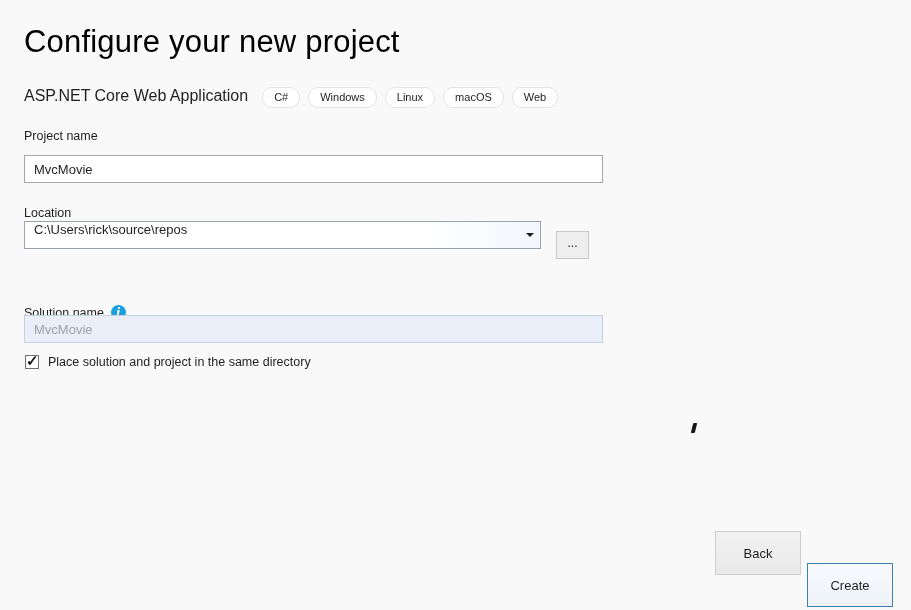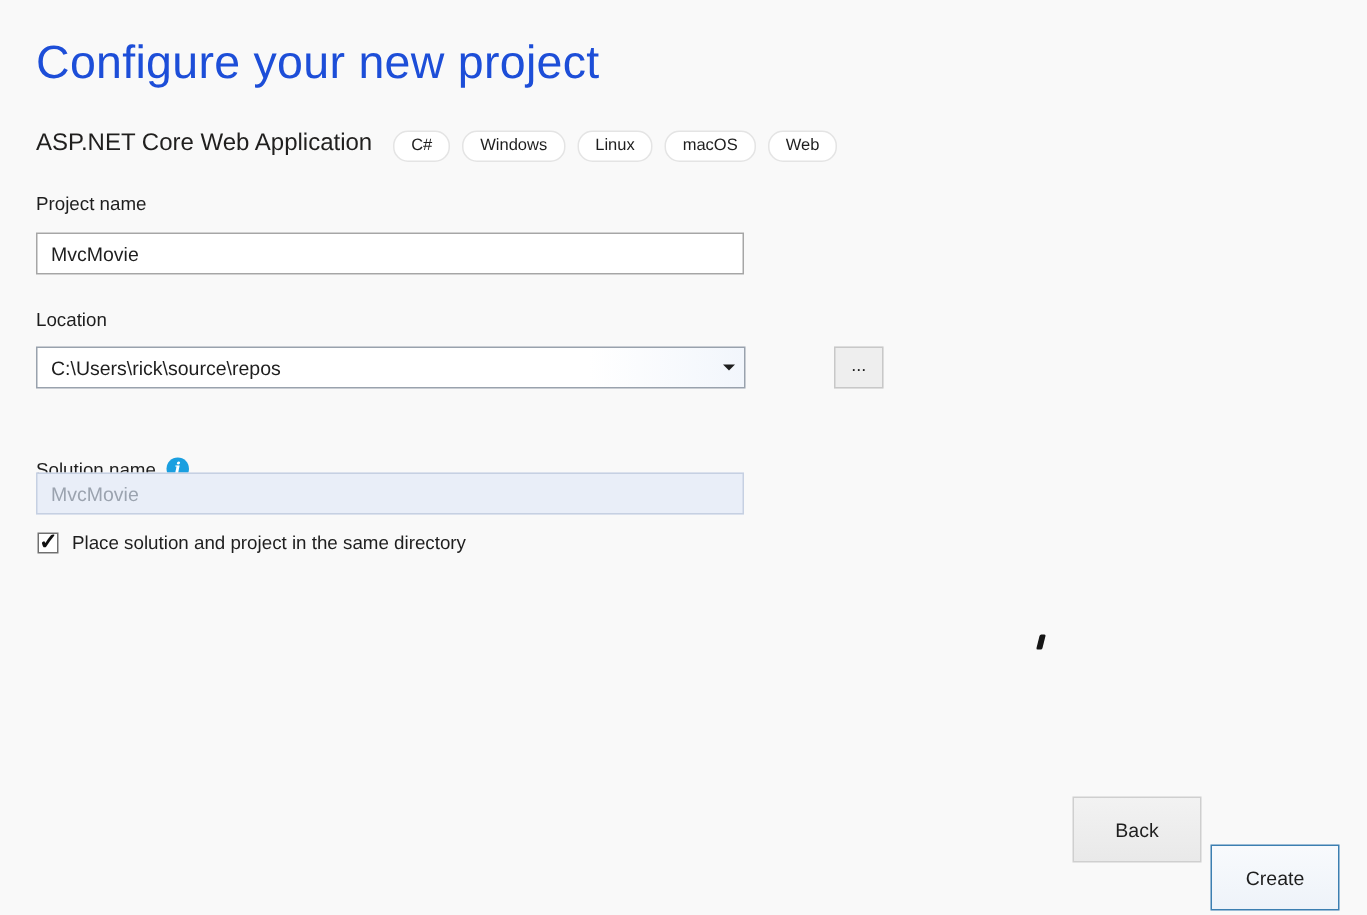--- a/index.html
+++ b/index.html
@@ -8,21 +8,21 @@
     font-family: "Liberation Sans", sans-serif;
     background: #f9f9f9;
     color: #1e1e1e;
     position: relative;
     overflow: hidden;
   }
   .page { position: absolute; inset: 0; background: #f9f9f9; }
 
   .page-title {
     position: absolute; left: 24px; top: 24px;
-    font-size: 31px; font-weight: 300; color: #1d4ed8;
+    font-size: 31px; font-weight: 300; color: #000000;
     letter-spacing: 0.2px;
   }
 
   .template-row {
     position: absolute; left: 24px; top: 87px;
     display: flex; align-items: flex-start;
   }
   .template-name { font-size: 16px; font-weight: 400; color: #201f1e; }
   .tag-list { display: flex; align-items: center; margin-left: 14px; gap: 8px; }
   .tag-pill {
@@ -35,35 +35,35 @@
     line-height: 1.2;
     white-space: nowrap;
   }
 
   .field-label { position: absolute; left: 24px; font-size: 12.5px; color: #1e1e1e; }
   .lbl-project  { top: 129px; }
   .lbl-location { top: 206px; }
   .lbl-solution { top: 305px; display: flex; align-items: center; gap: 7px; justify-content: center; }
 
   .text-input {
-    position: absolute; left: 24px; width: 472px; height: 28px;
+    position: absolute; left: 24px; width: 579px; height: 28px;
     border: 1px solid #a6a6a6;
     background: #ffffff;
     font-family: "Liberation Sans", sans-serif;
     font-size: 13px; color: #1e1e1e;
     padding: 0 9px;
     outline: none;
   }
   .input-project { top: 155px; }
 
   .combo {
-    position: absolute; left: 24px; top: 231px; width: 473px; height: 28px;
+    position: absolute; left: 24px; top: 221px; width: 517px; height: 28px;
     border: 1px solid #99a2ad;
     background: linear-gradient(to right, #ffffff 78%, #f2f6fc 100%);
-    display: flex; align-items: center;
+    display: flex; align-items: flex-start;
     cursor: default;
   }
   .combo-value {
     flex: 1; font-size: 13px; color: #1e1e1e; padding: 0 9px;
     white-space: nowrap; overflow: hidden;
   }
   .combo-arrow-zone {
     width: 20px; height: 100%; display: flex; align-items: center; justify-content: center;
   }
   .combo-arrow {

